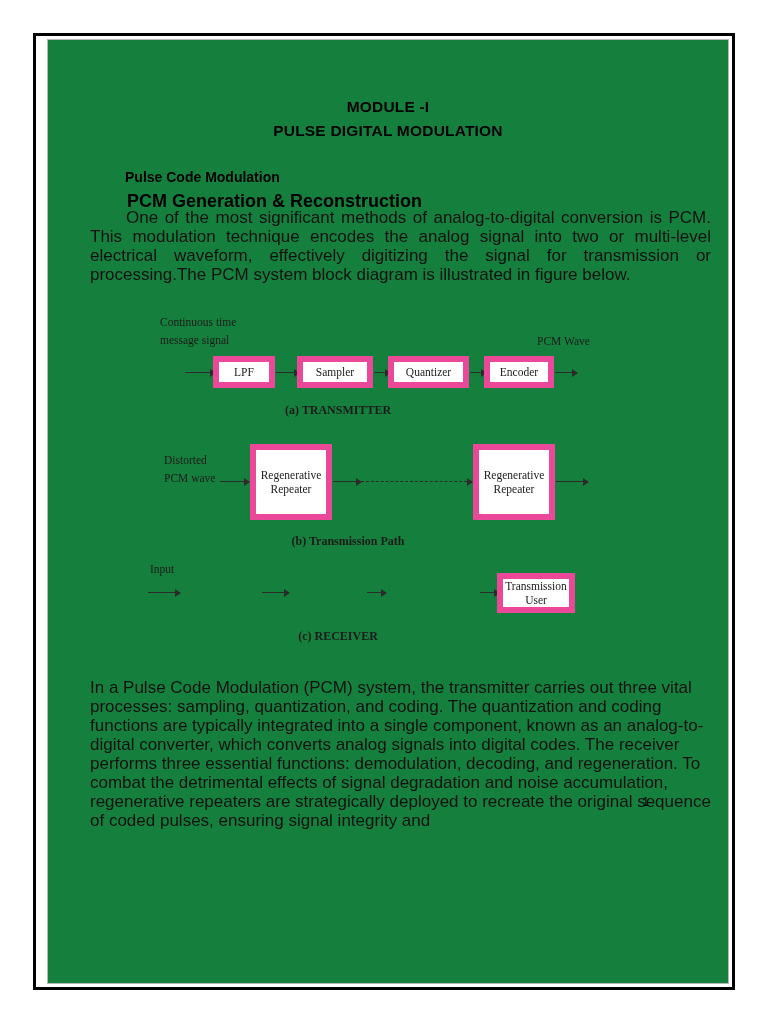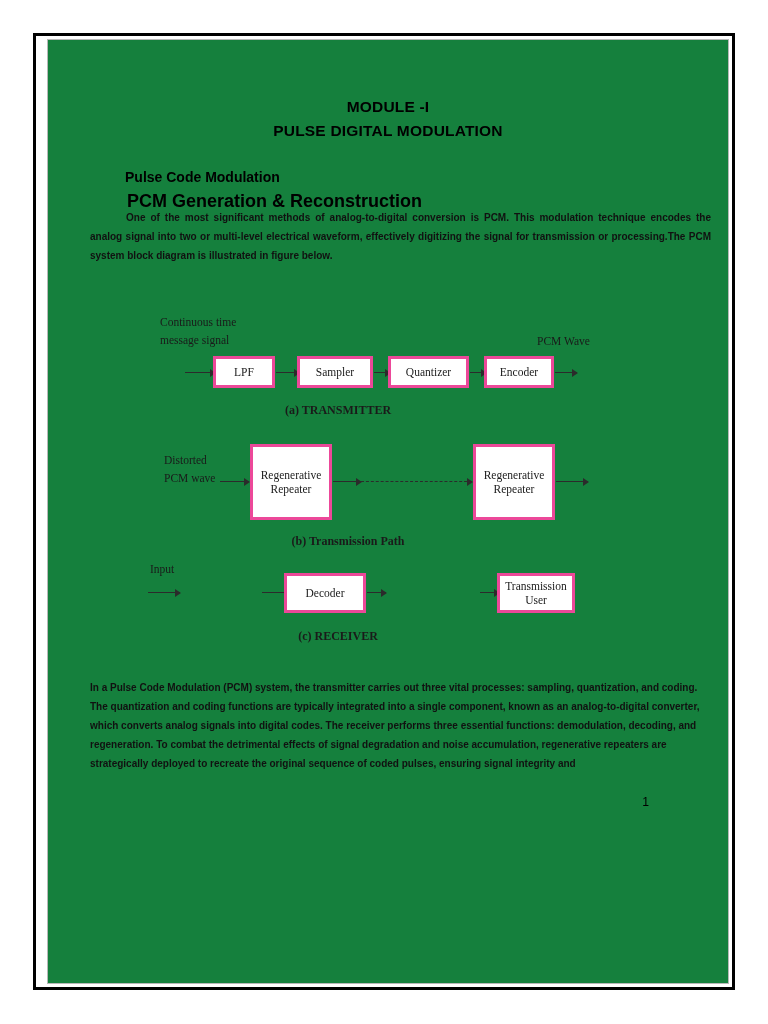--- a/index.html
+++ b/index.html
@@ -63,25 +63,24 @@
     position: absolute;
     left: 79px;
     top: 151px;
     font-weight: bold;
     font-size: 18px;
   }
 
   
   .body-para {
     position: absolute;
-    font-size: 10px;
+    font-size: 17px;
     line-height: 19px;
     text-align: justify;
     color: #111111;
-    font-weight: bold;
   }
   #intro-para {
     left: 42px;
     top: 168px;
     width: 621px;
     text-indent: 36px;
   }
   #closing-para {
     left: 42px;
     top: 638px;
@@ -103,21 +102,21 @@
     left: 0;
     top: 0;
     width: 696px;
     height: 951px;
     pointer-events: none;
   }
   #figure-block * { pointer-events: auto; }
 
   .fig-box {
     position: absolute;
-    border: 3px solid #ec4899;
+    border: 6px solid #ec4899;
     box-sizing: border-box;
     background: #ffffff;
     font-family: "Liberation Serif", serif;
     font-size: 11.5px;
     line-height: 14px;
     color: #1a1a1a;
     display: flex;
     align-items: center;
     justify-content: center;
     text-align: center;
@@ -231,21 +230,20 @@
 
       <div class="fig-caption" style="left:200px; top:494px; width:200px;">(b) Transmission Path</div>
 
       <div class="fig-label" style="left:102px; top:520px;">Input</div>
 
       <div class="arrow" style="left:100px; top:552px; width:32px;"></div>
 
 
       <div class="arrow" style="left:214px; top:552px; width:27px;"></div>
 
-      <div class="fig-box" style="left:236px; top:533px; width:82px; height:40px;">Decoder</div>
 
       <div class="arrow" style="left:319px; top:552px; width:19px;"></div>
 
 
       <div class="arrow" style="left:432px; top:552px; width:19px;"></div>
 
       <div class="fig-box" style="left:449px; top:533px; width:78px; height:40px;">Transmission
 User</div>
 
       <div class="fig-caption" style="left:210px; top:589px; width:160px;">(c) RECEIVER</div>

